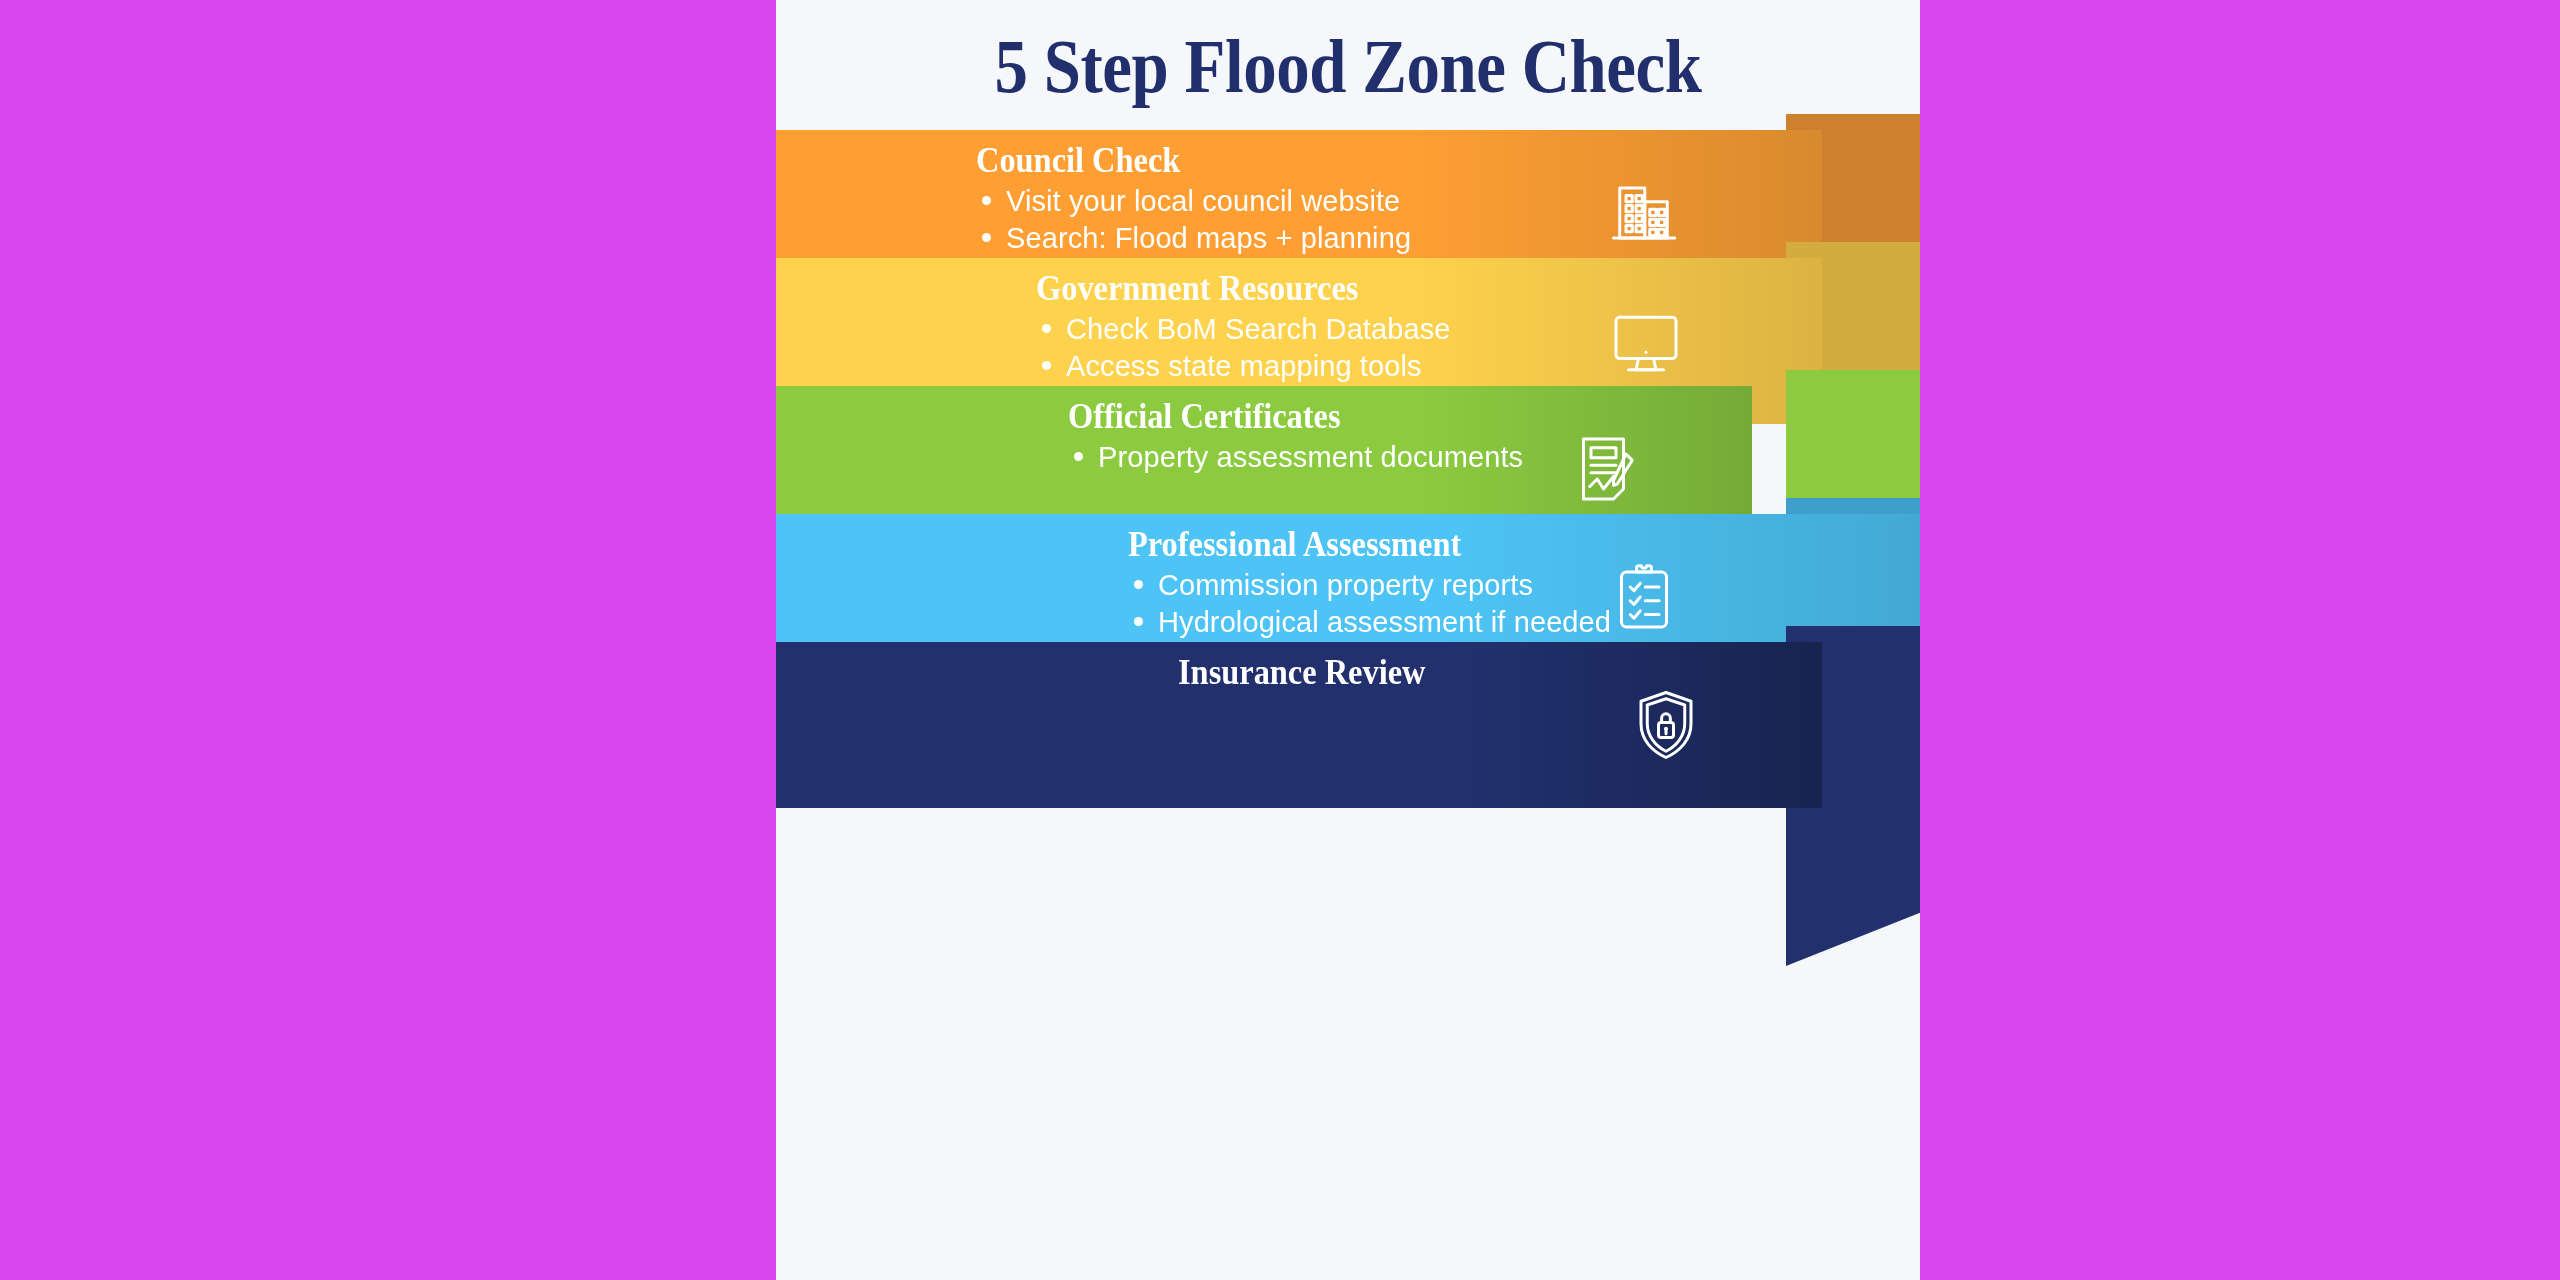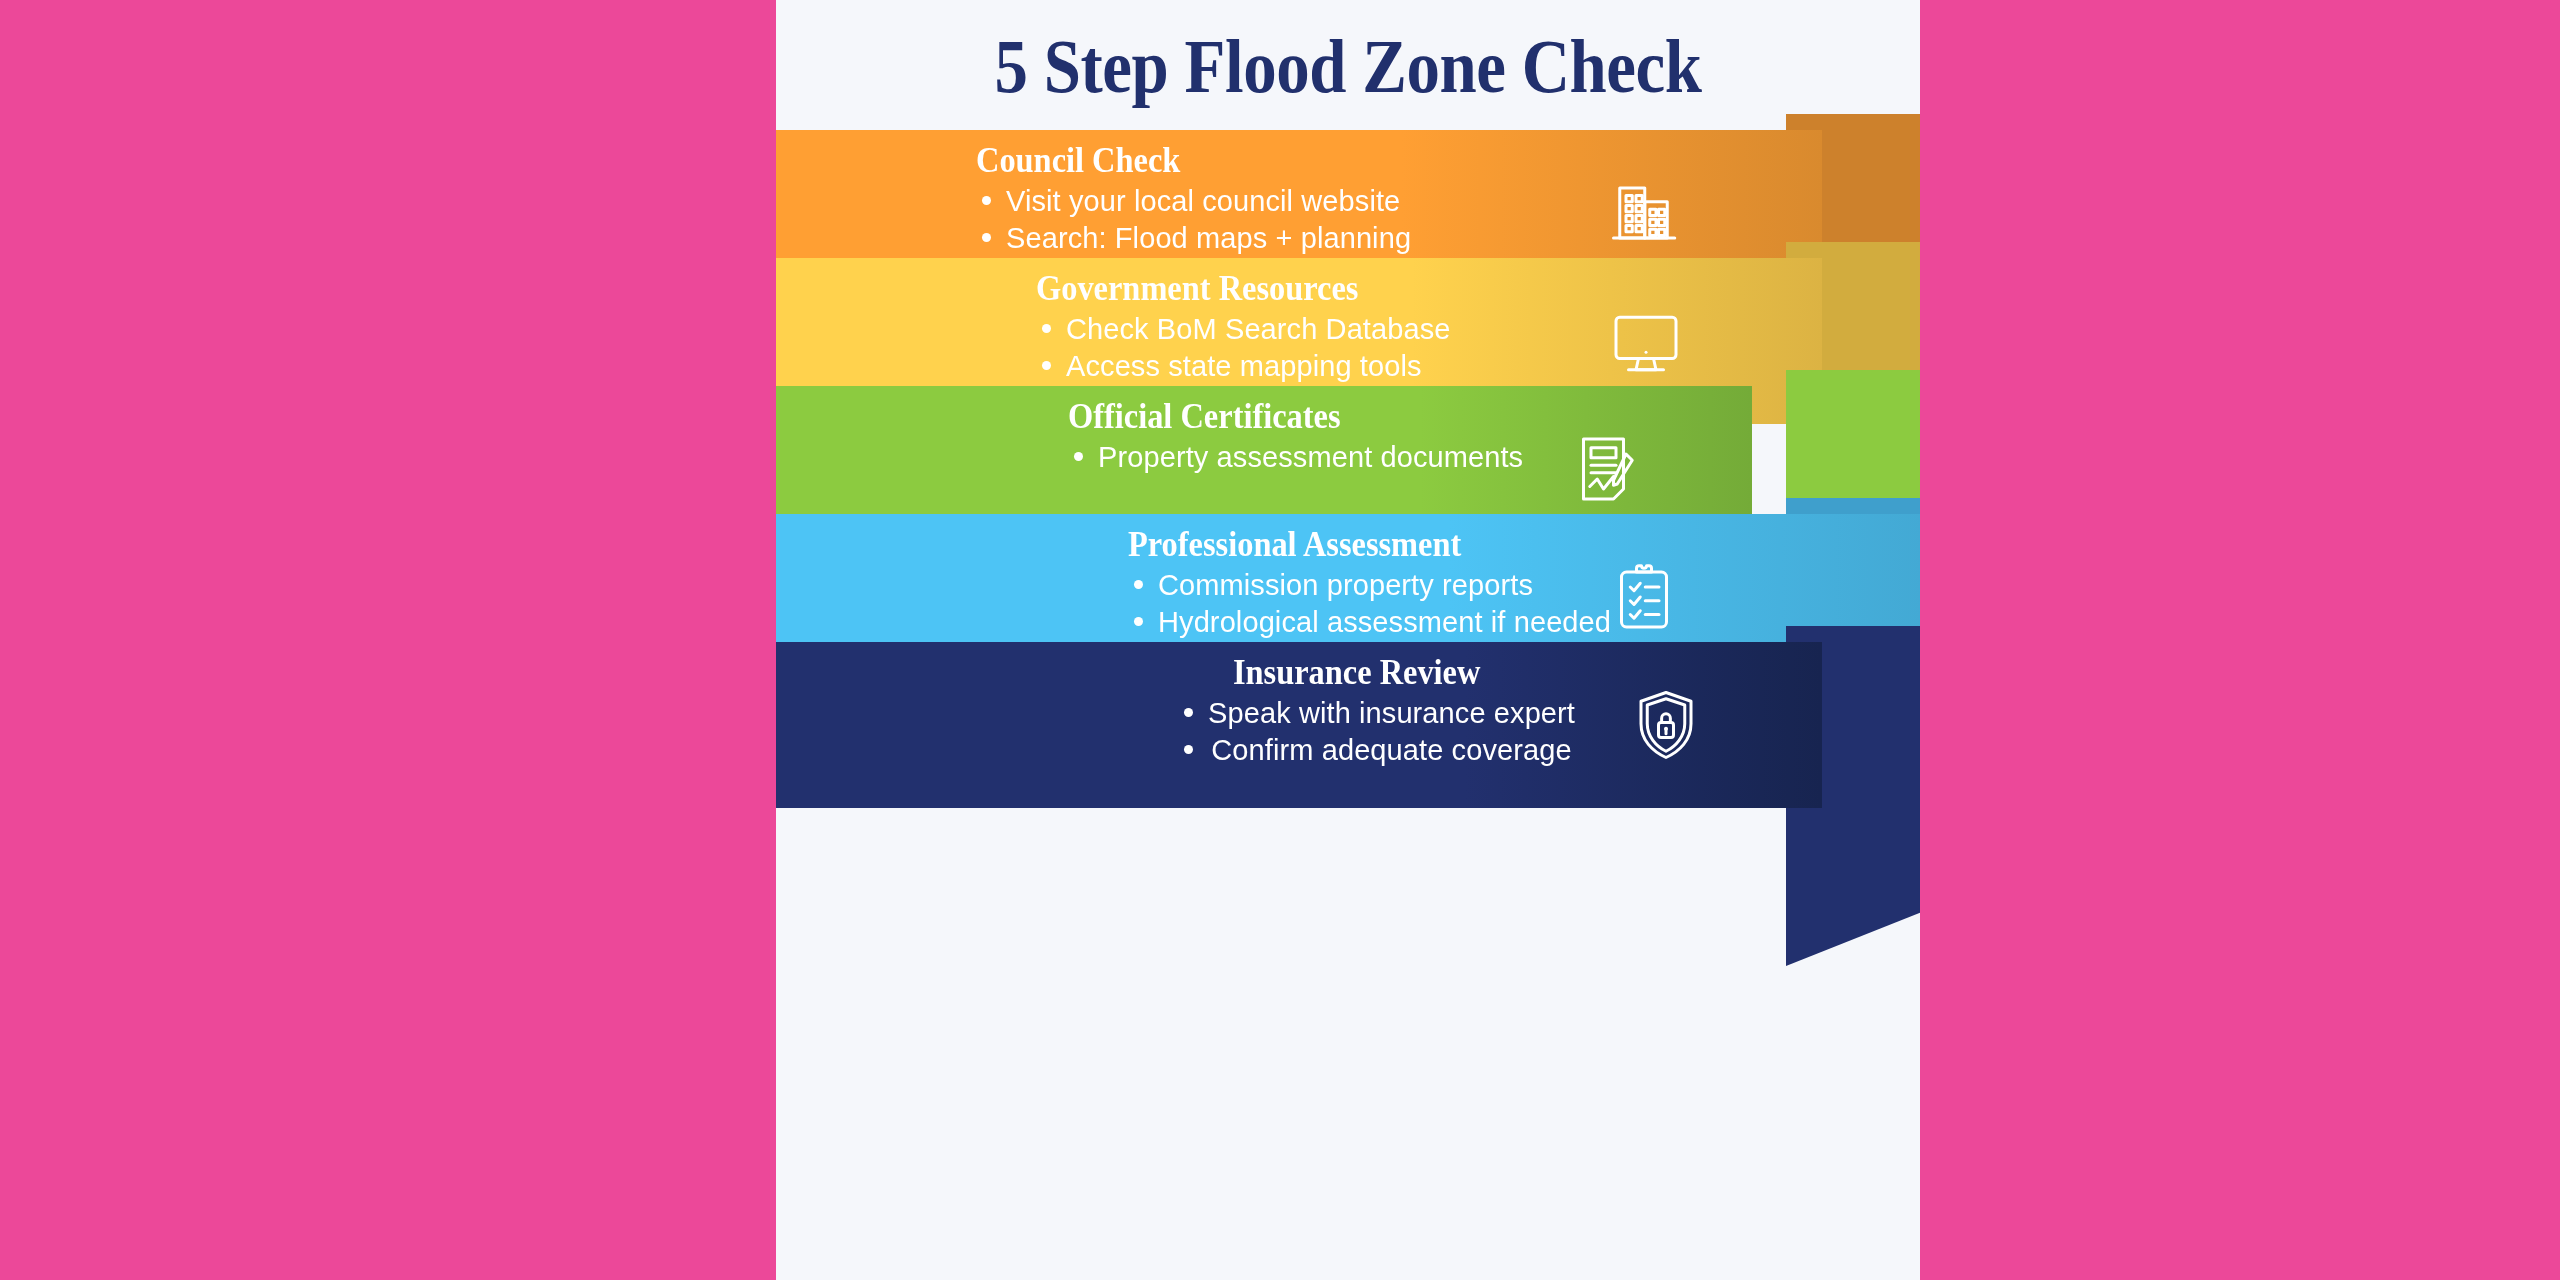--- a/index.html
+++ b/index.html
@@ -11,21 +11,21 @@
     width: 2560px;
     height: 1280px;
     overflow: hidden;
     font-family: "Liberation Sans", sans-serif;
   }
 
   #canvas {
     position: relative;
     width: 2560px;
     height: 1280px;
-    background: #ec4899;
+    background: #d946ef;
     overflow: hidden;
   }
 
   
   #page-panel {
     position: absolute;
     left: 776px;
     top: 0;
     width: 1144px;
     height: 1280px;
@@ -291,24 +291,20 @@
 
     <div class="step-row" style="top:626px;text-align:center;">
       <div class="step-number" style="left:224px;">05</div>
       <div class="step-tail" style="left:1010px; top:0;">
         <i style="background:#22306e; -webkit-clip-path:polygon(0 0, 100% 0, 100% 58%, 0 100%); clip-path:polygon(0 0, 100% 0, 100% 58%, 0 100%);"></i>
       </div>
       <div class="step-banner" style="left:-70px; width:1116px; background:linear-gradient(90deg,#22306e 0%, #22306e 68%, #172450 100%);">
         <div class="banner-inner">
           <div class="banner-text" style="margin-left:400px;">
             <div class="step-title">Insurance Review</div>
-            <ul class="step-bullets">
-              <li>Speak with insurance expert</li>
-              <li>Confirm adequate coverage</li>
-            </ul>
           </div>
         </div>
         <div class="step-icon" style="left:920px;">
           <svg viewBox="0 0 64 64" fill="none" stroke="#ffffff" stroke-width="2.4" stroke-linejoin="round" stroke-linecap="round">
             <path d="M32 6 L52 13 V31 C52 44 43 53 32 58 C21 53 12 44 12 31 V13 Z"></path>
             <path d="M32 11 L47 16 V31 C47 41 40 49 32 53 C24 49 17 41 17 31 V16 Z"></path>
             <rect x="26" y="30" width="12" height="12" rx="2"></rect>
             <path d="M28.5 30 V26.5 a3.5 3.5 0 0 1 7 0 V30"></path>
             <circle cx="32" cy="35" r="1.6" fill="#ffffff" stroke="none"></circle>
             <line x1="32" y1="35.5" x2="32" y2="39"></line>

